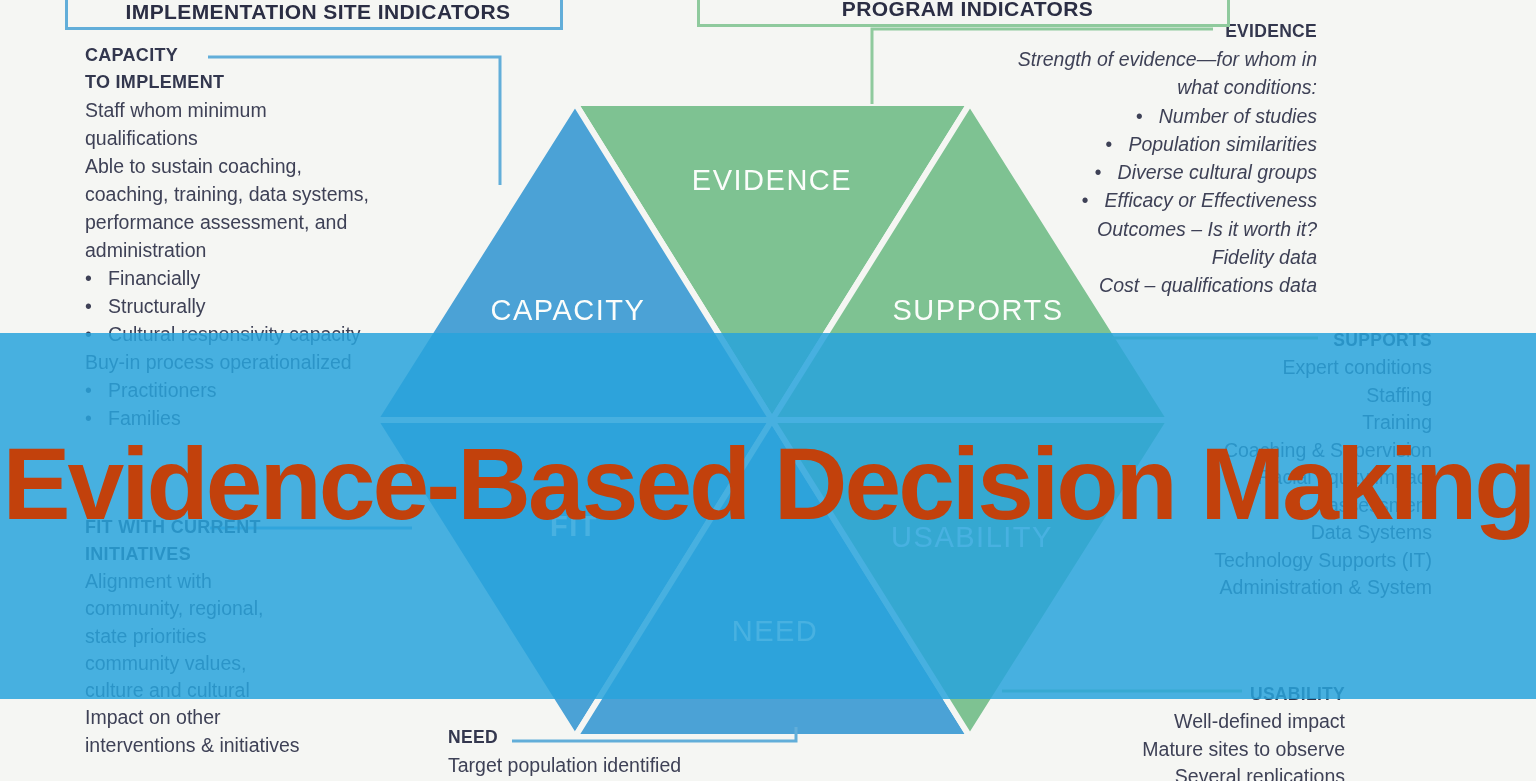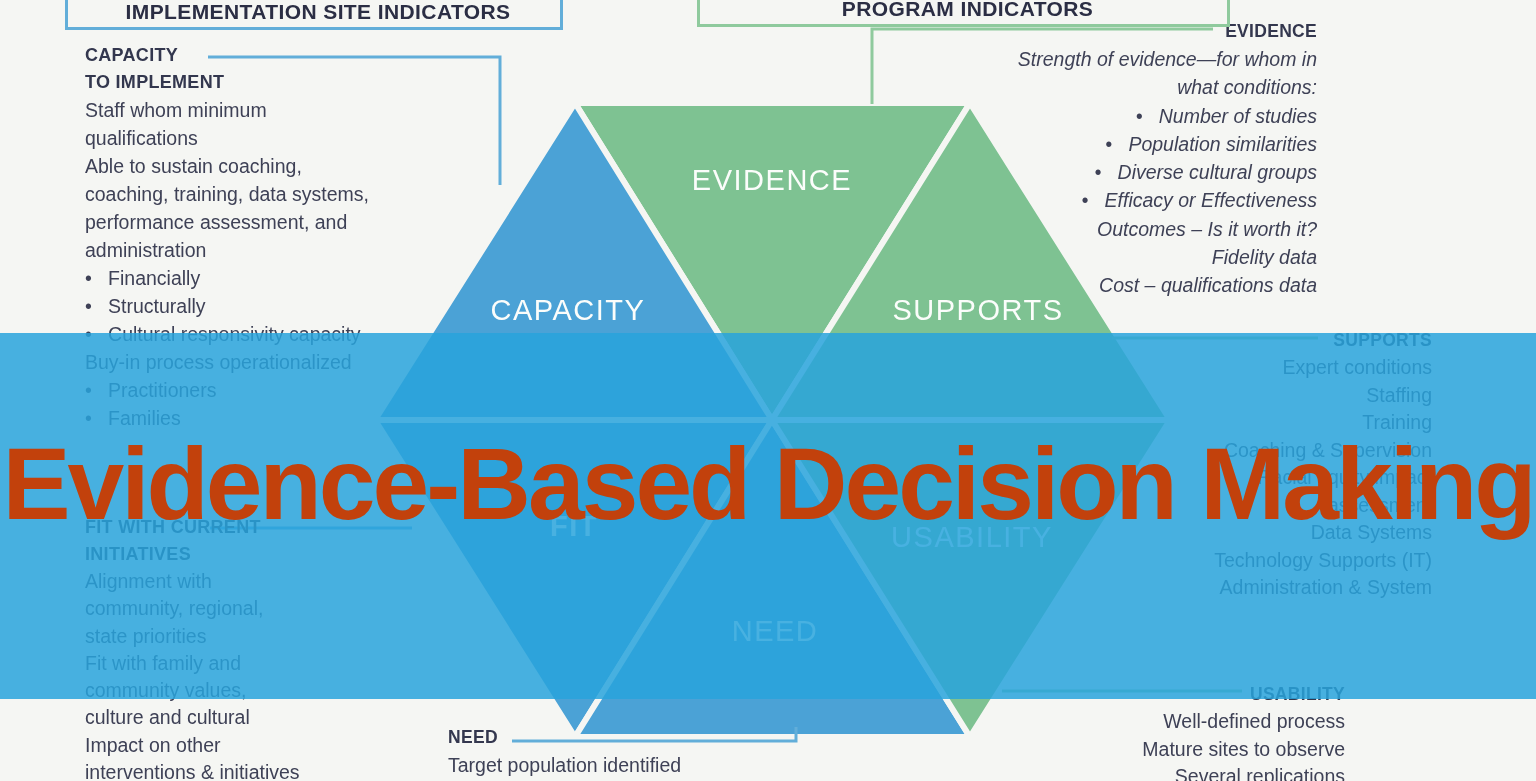--- a/index.html
+++ b/index.html
@@ -108,21 +108,20 @@
       </div>
   </div>
 
   <div class="blk fit-blk">
     <div class="h">FIT WITH CURRENT</div>
     <div class="h">INITIATIVES</div>
     <div class="lines">
         <div>Alignment with</div>
         <div>community, regional,</div>
         <div>state priorities</div>
-        <div>Fit with family and</div>
         <div>community values,</div>
         <div>culture and cultural</div>
         <div>Impact on other</div>
         <div>interventions &amp; initiatives</div>
       </div>
   </div>
 
   <div class="blk need-blk sm">
     <div class="h">NEED</div>
     <div class="lines">
@@ -156,21 +155,21 @@
         <div>assessment</div>
         <div>Data Systems</div>
         <div>Technology Supports (IT)</div>
         <div>Administration &amp; System</div>
       </div>
   </div>
 
   <div class="blk usability-blk r sm">
     <div class="h">USABILITY</div>
     <div class="lines">
-        <div>Well-defined process</div>
+        <div>Well-defined impact</div>
         <div>Mature sites to observe</div>
         <div>Several replications</div>
       </div>
   </div>
 
   <div class="overlay">
     <div class="banner-title">Evidence-Based Decision Making</div>
   </div>
 
 </div>

